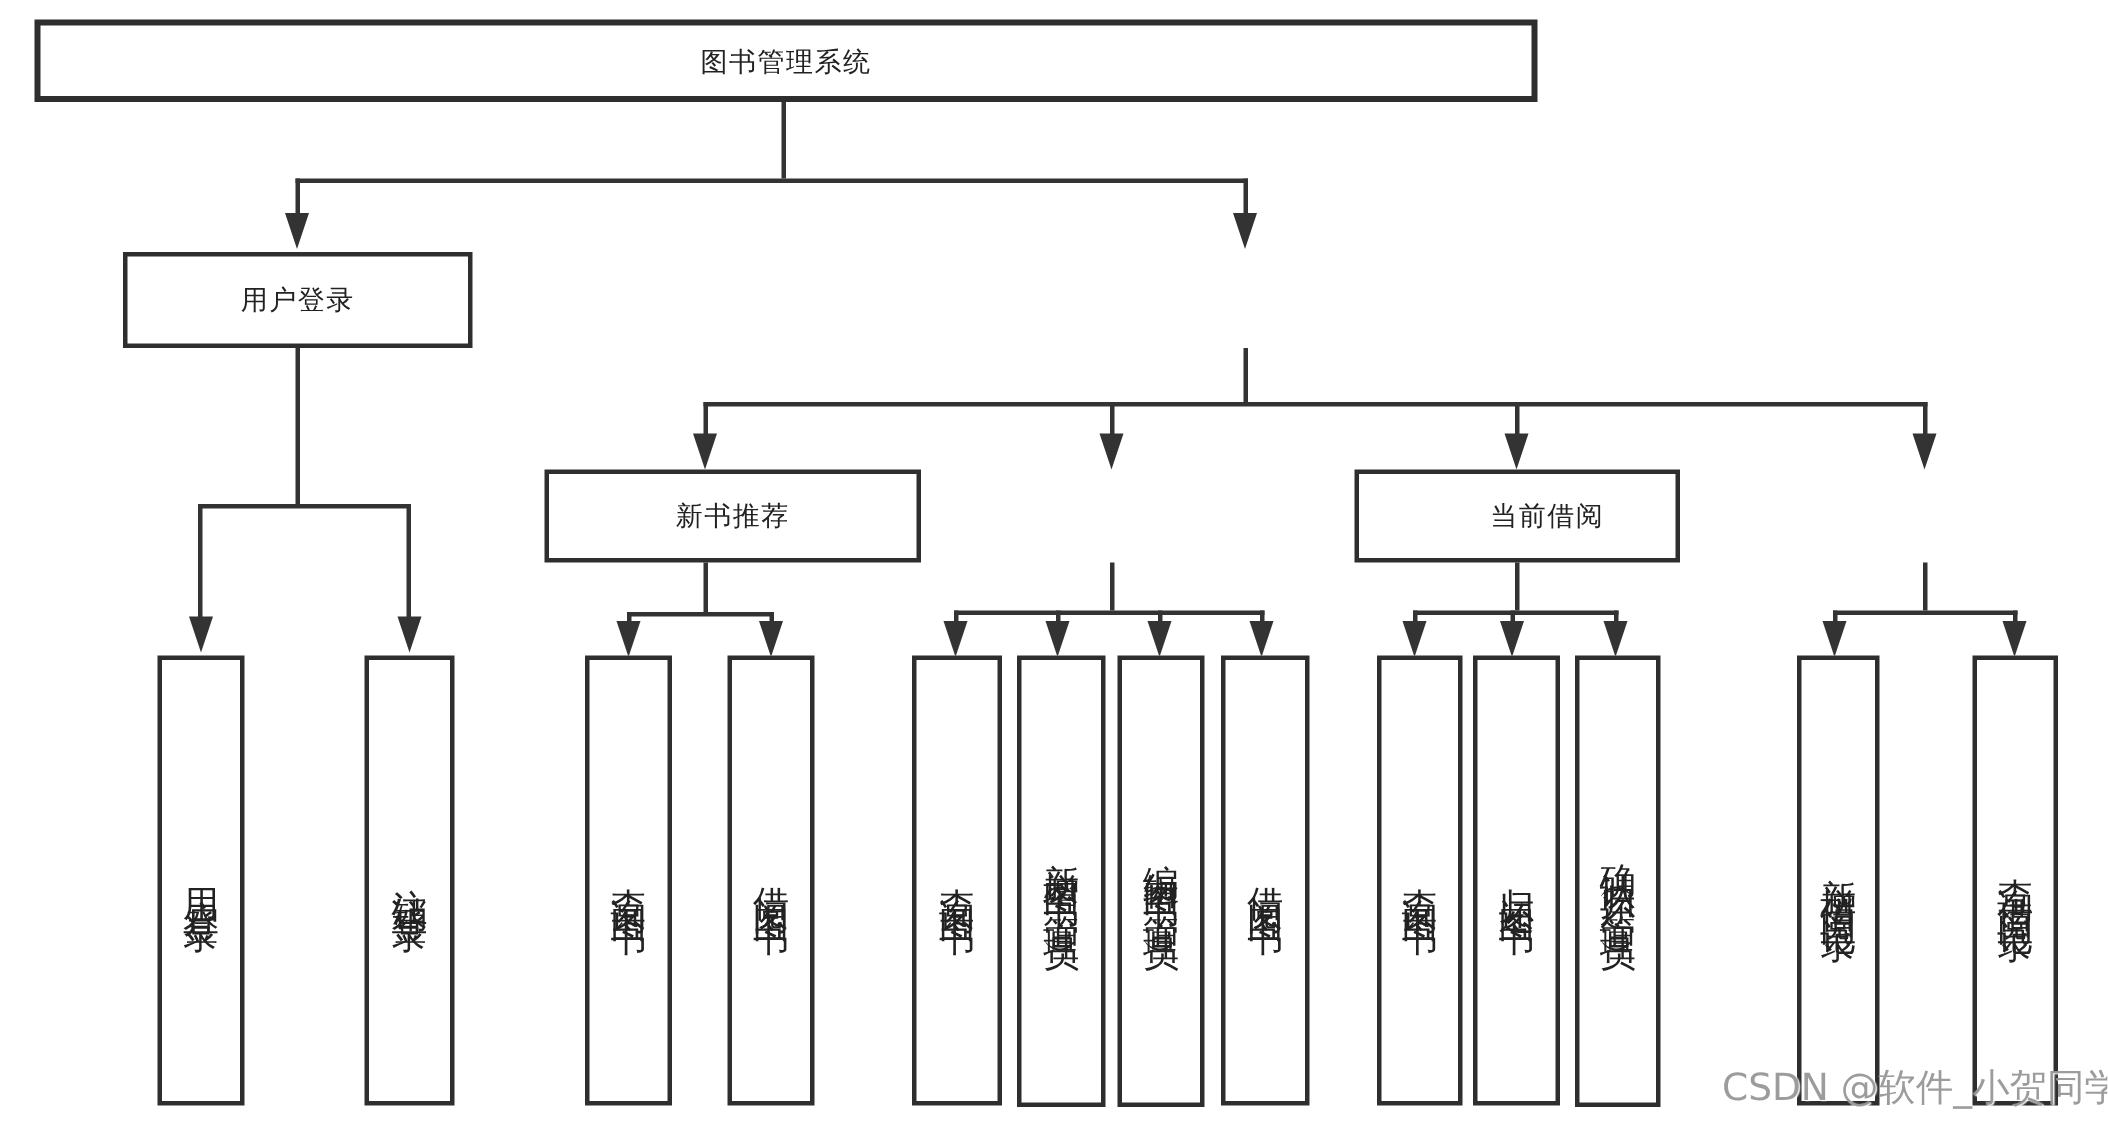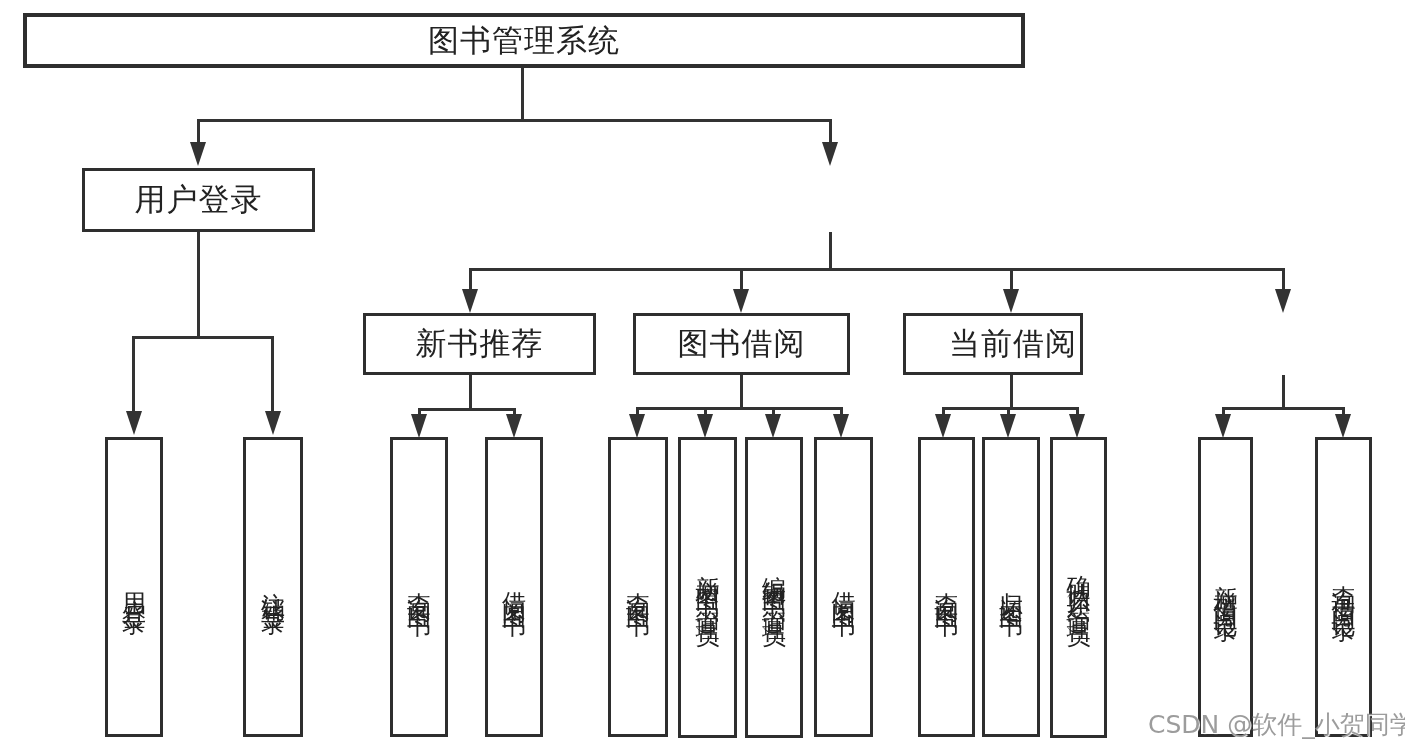--- a/index.html
+++ b/index.html
@@ -13,21 +13,21 @@
   }
   .box {
     position: absolute;
     box-sizing: border-box;
     background: #ffffff;
     border: 3px solid #2e2e2e;
     color: #222222;
     display: flex;
     align-items: center;
     justify-content: center;
-    font-size: 31px;
+    font-size: 18px;
     letter-spacing: 1px;
     text-align: center;
     white-space: nowrap;
   }
   .root { border-width: 4px; }
   .vbox {
     writing-mode: vertical-rl;
     text-orientation: mixed;
     font-size: 24px;
     letter-spacing: 7px;
@@ -85,23 +85,22 @@
   <div class="h" style="left:469px; top:268px; width:816px;"></div>
   <div class="v" style="left:469px; top:268px; height:22px;"></div>
   <div class="arrow" style="left:462px; top:289px;"></div>
   <div class="v" style="left:740px; top:268px; height:22px;"></div>
   <div class="arrow" style="left:733px; top:289px;"></div>
   <div class="v" style="left:1010px; top:268px; height:22px;"></div>
   <div class="arrow" style="left:1003px; top:289px;"></div>
   <div class="v" style="left:1282px; top:268px; height:22px;"></div>
   <div class="arrow" style="left:1275px; top:289px;"></div>
 
-  <div class="box" style="left:363px; top:313px; width:233px; height:62px;">新书推荐</div>
-  <div class="box" style="left:633px; top:313px; width:217px; height:62px;">图书借阅</div>
-  <div class="box" style="left:903px; top:313px; width:180px; height:62px;padding-left:40px;">当前借阅</div>
+  <div class="box" style="left:363px; top:313px; width:251px; height:62px;">新书推荐</div>
+  <div class="box" style="left:903px; top:313px; width:217px; height:62px;padding-left:40px;">当前借阅</div>
 
   <div class="v" style="left:469px; top:375px; height:33px;"></div>
   <div class="h" style="left:418px; top:408px; width:98px;"></div>
   <div class="v" style="left:418px; top:408px; height:8px;"></div>
   <div class="arrow" style="left:411px; top:414px;"></div>
   <div class="v" style="left:513px; top:408px; height:8px;"></div>
   <div class="arrow" style="left:506px; top:414px;"></div>
   <div class="box vbox" style="left:390px; top:437px; width:58px; height:300px;">查询图书</div>
   <div class="box vbox" style="left:485px; top:437px; width:58px; height:300px;">借阅图书</div>
 

